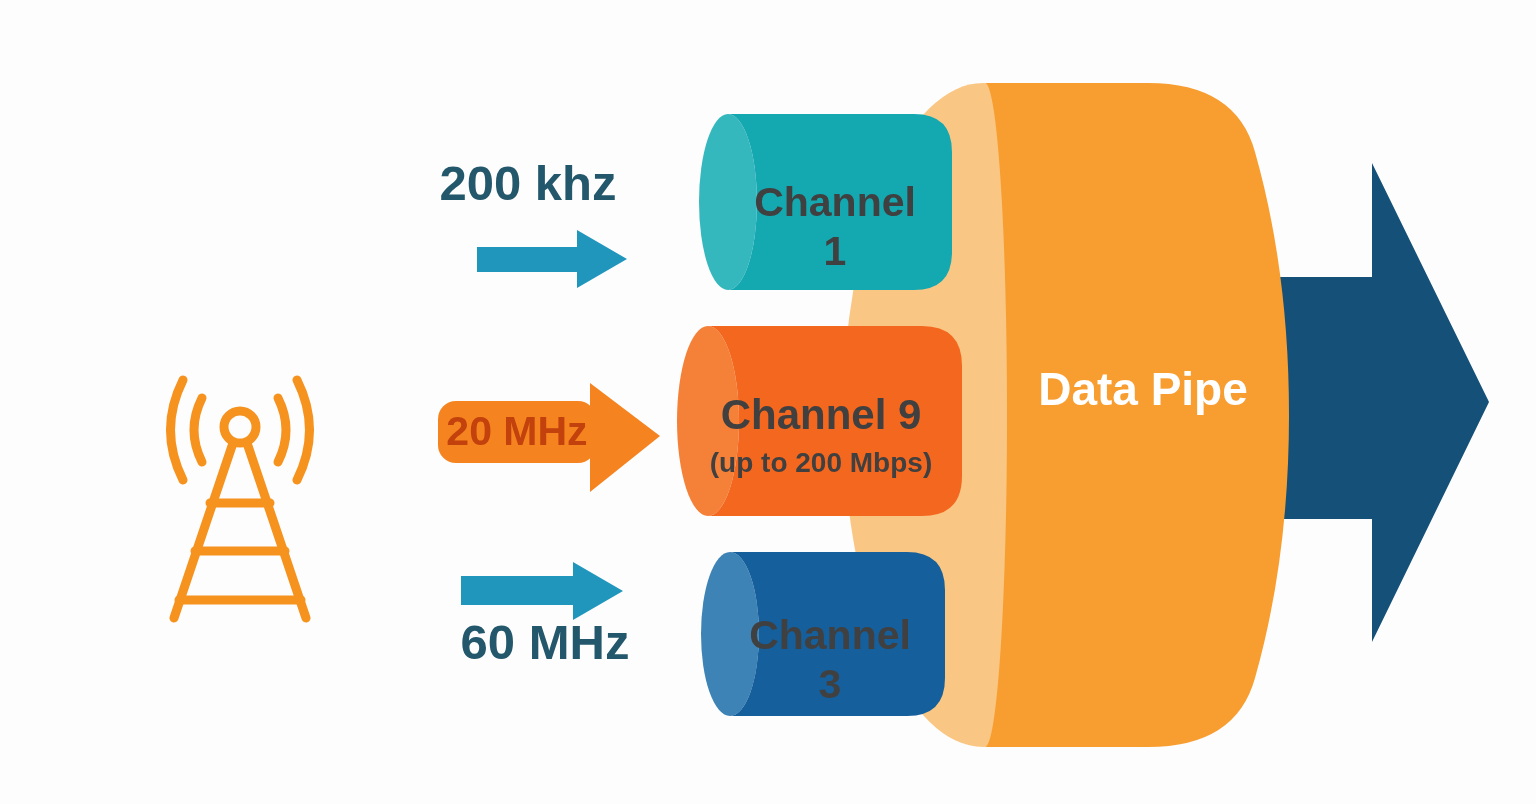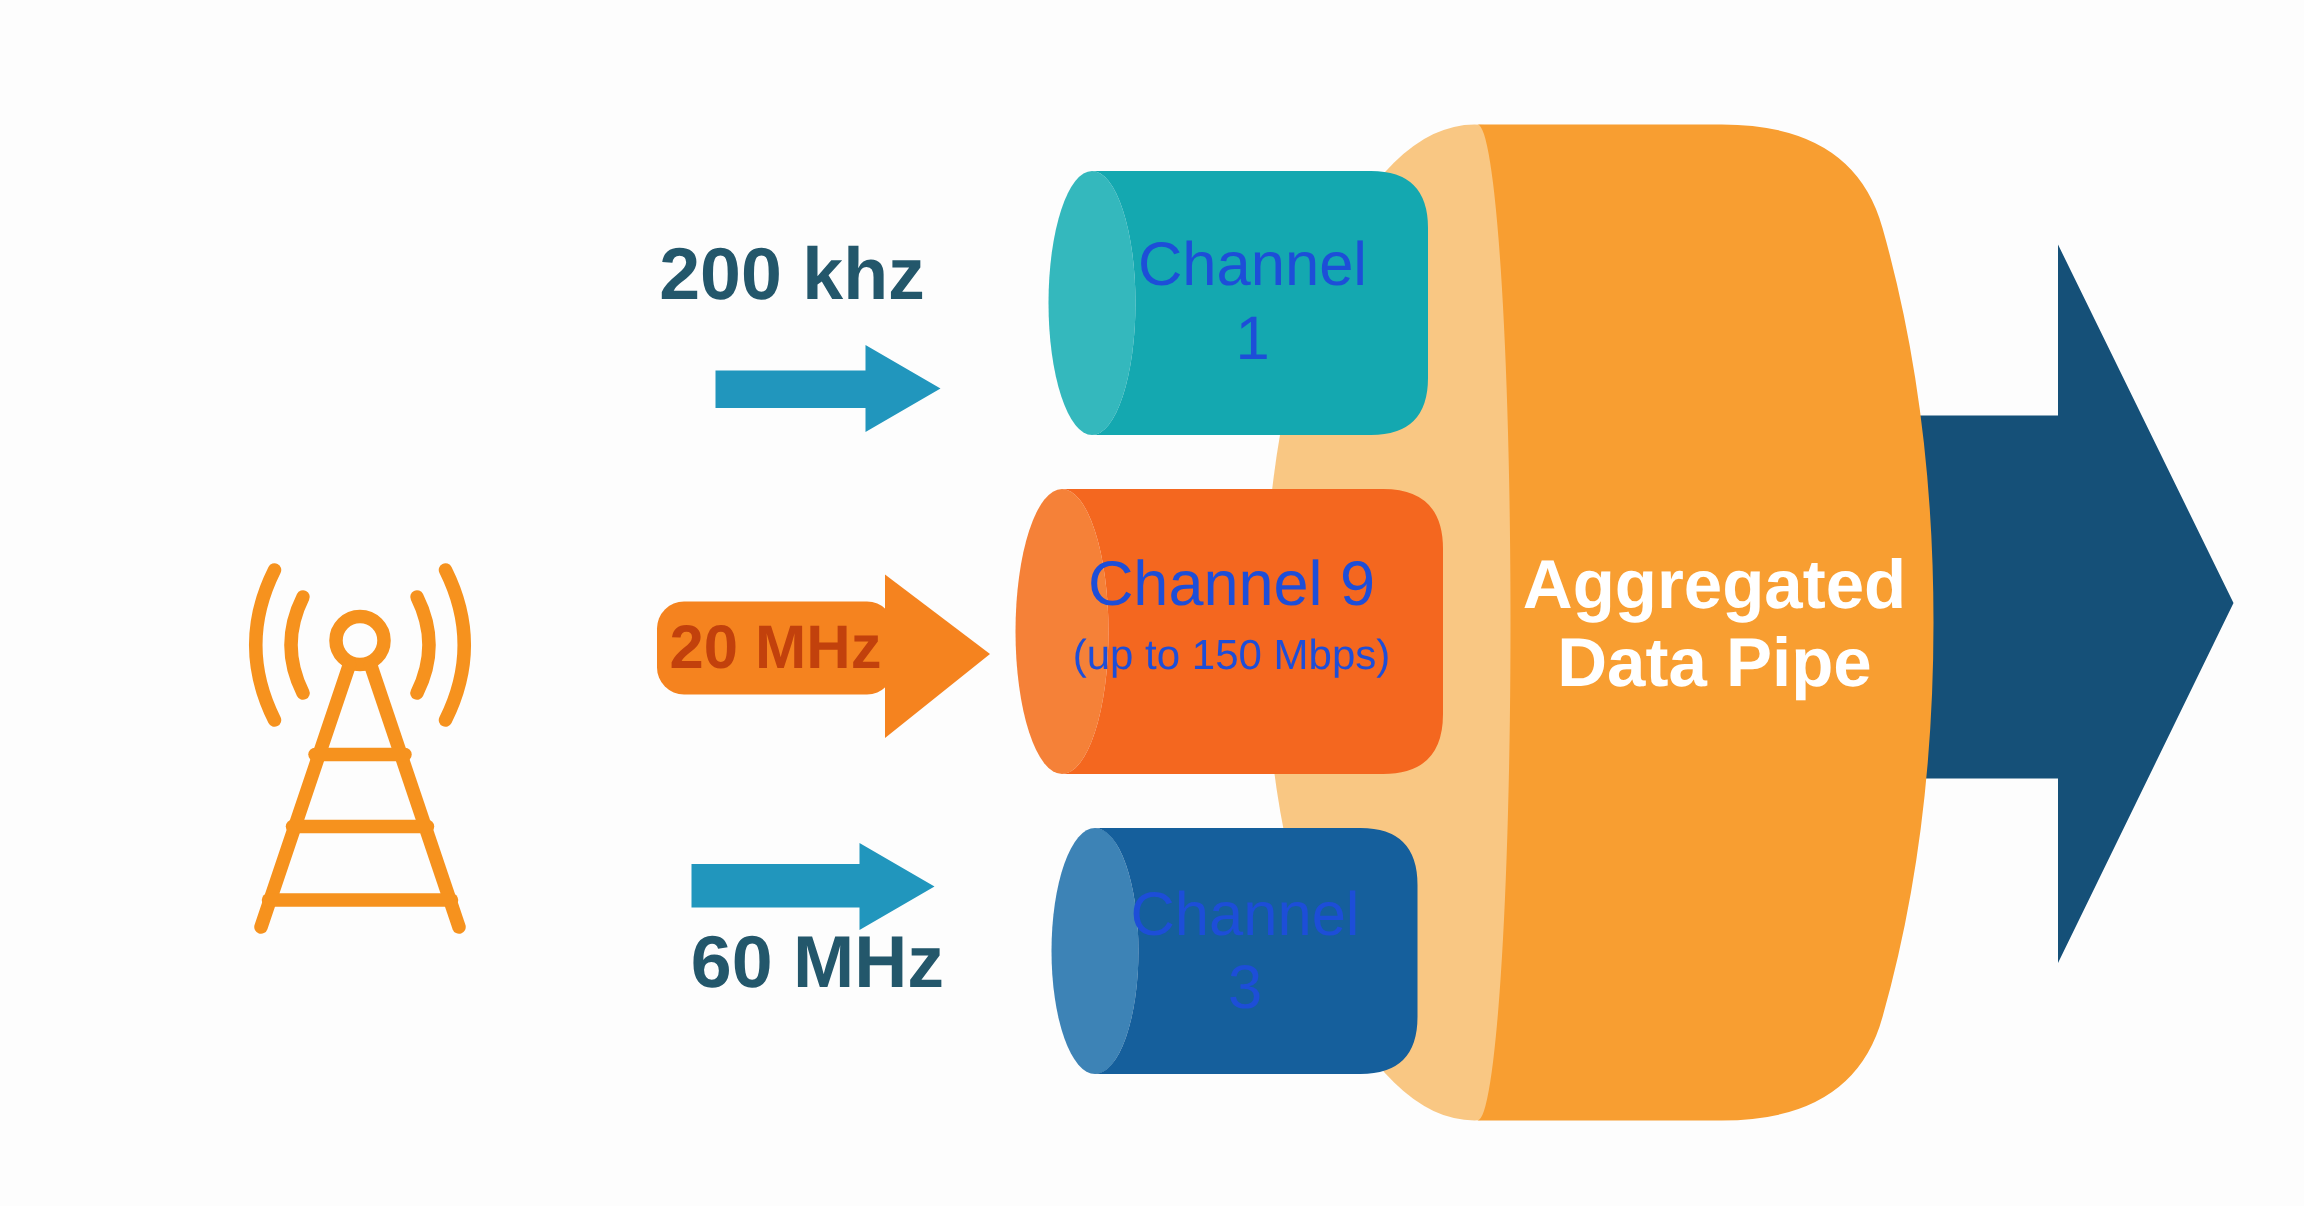--- a/index.html
+++ b/index.html
@@ -7,21 +7,21 @@
          font-family:"Liberation Sans","DejaVu Sans",sans-serif;}
   .stage svg.scene{position:absolute;left:0;top:0;}
   .txt{position:absolute;text-align:center;white-space:nowrap;}
   .title{left:40px;top:198px;width:420px;font-size:57px;font-weight:700;color:#23576b;letter-spacing:-1px;}
   .subtitle{left:40px;top:281px;width:420px;font-size:35px;font-weight:600;color:#f5831f;}
   .bw{font-size:49px;font-weight:600;color:#23576b;}
   .bw1{left:408px;top:155px;width:240px;}
   .bw3{left:425px;top:614px;width:240px;}
   .bw2{left:438px;top:401px;width:158px;height:76px;line-height:60px;
        font-size:41px;font-weight:700;color:#c2410c;}
-  .chlabel{color:#1d4ed8;font-weight:400;}
+  .chlabel{color:#404040;font-weight:700;margin-top:26px;}
   .ch1{left:715px;top:152px;width:240px;font-size:41px;line-height:49px;}
   .ch2a{left:690px;top:363px;width:262px;font-size:42px;line-height:52px;}
   .ch2b{left:690px;top:418px;width:262px;font-size:28px;line-height:38px;}
   .ch3{left:712px;top:585px;width:236px;font-size:41px;line-height:49px;}
   .pipelabel{left:998px;top:363px;width:290px;font-size:46px;line-height:52px;
              color:#ffffff;font-weight:700;}
   .tower{position:absolute;left:150px;top:370px;}
 </style>
 </head>
 <body>
@@ -72,25 +72,24 @@
   <div class="txt bw bw1">200 khz</div>
   <div class="txt bw2">20 MHz</div>
   <div class="txt bw bw3">60 MHz</div>
 
   <div class="txt chlabel ch1">
     <div>Channel</div>
     <div>1</div>
   </div>
 
   <div class="txt chlabel ch2a">Channel 9</div>
-  <div class="txt chlabel ch2b">(up to 150 Mbps)</div>
+  <div class="txt chlabel ch2b">(up to 200 Mbps)</div>
 
   <div class="txt chlabel ch3">
     <div>Channel</div>
     <div>3</div>
   </div>
 
   <div class="txt pipelabel">
-    <div>Aggregated</div>
     <div>Data Pipe</div>
   </div>
 
 </div>
 
 </body></html>

